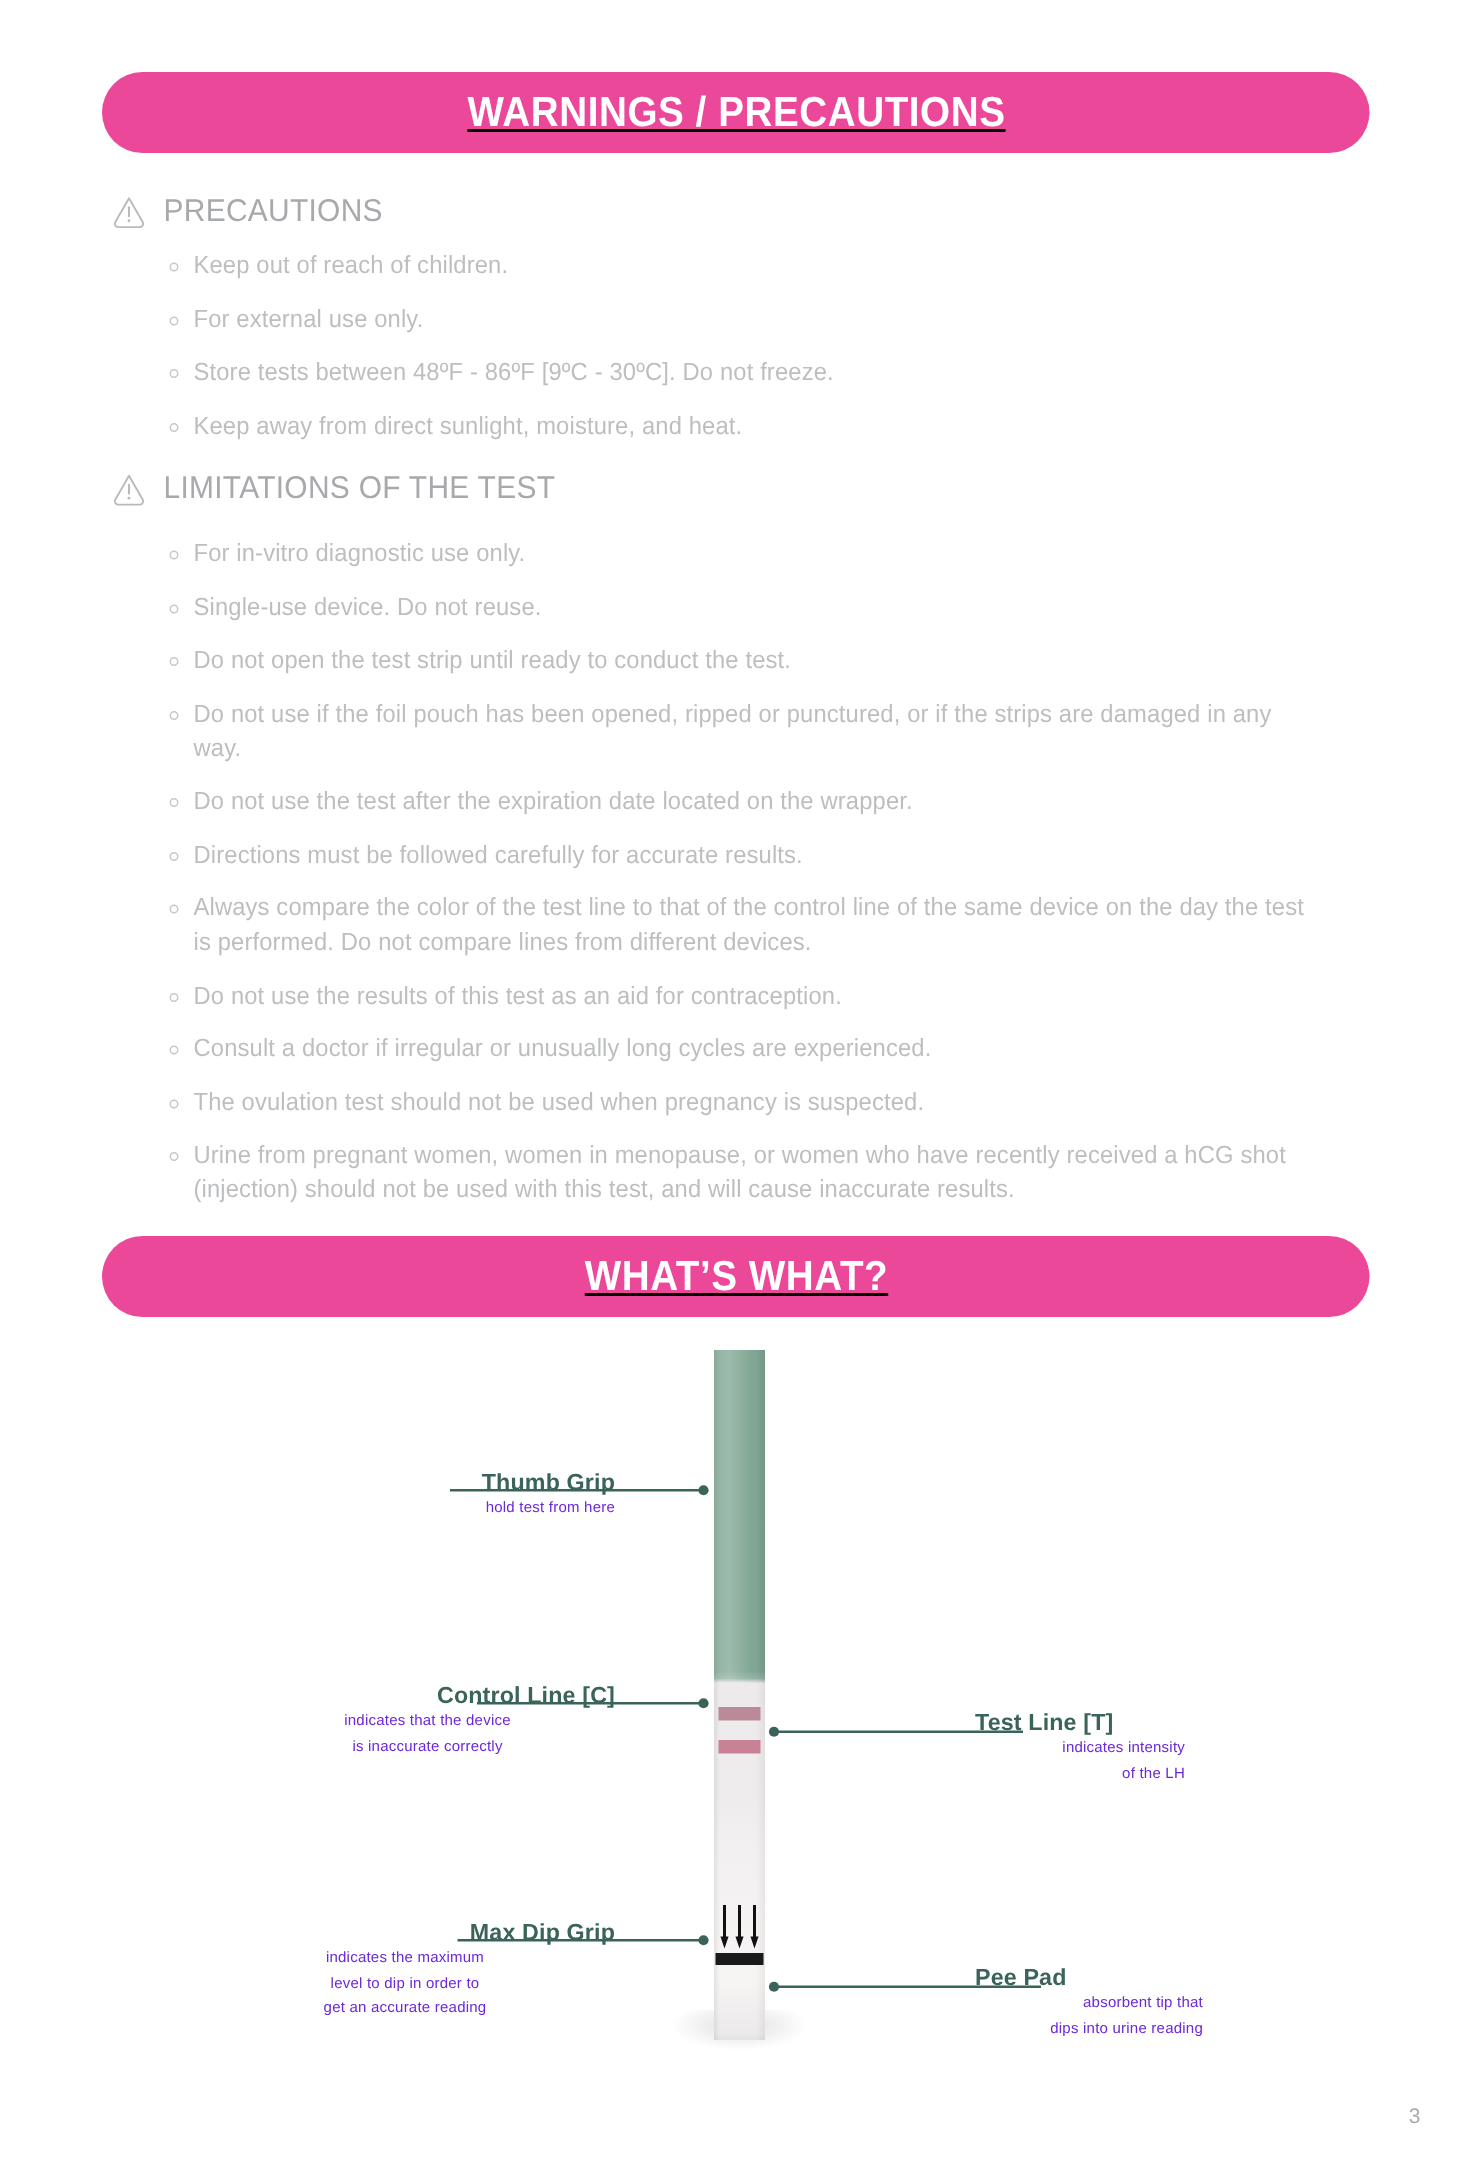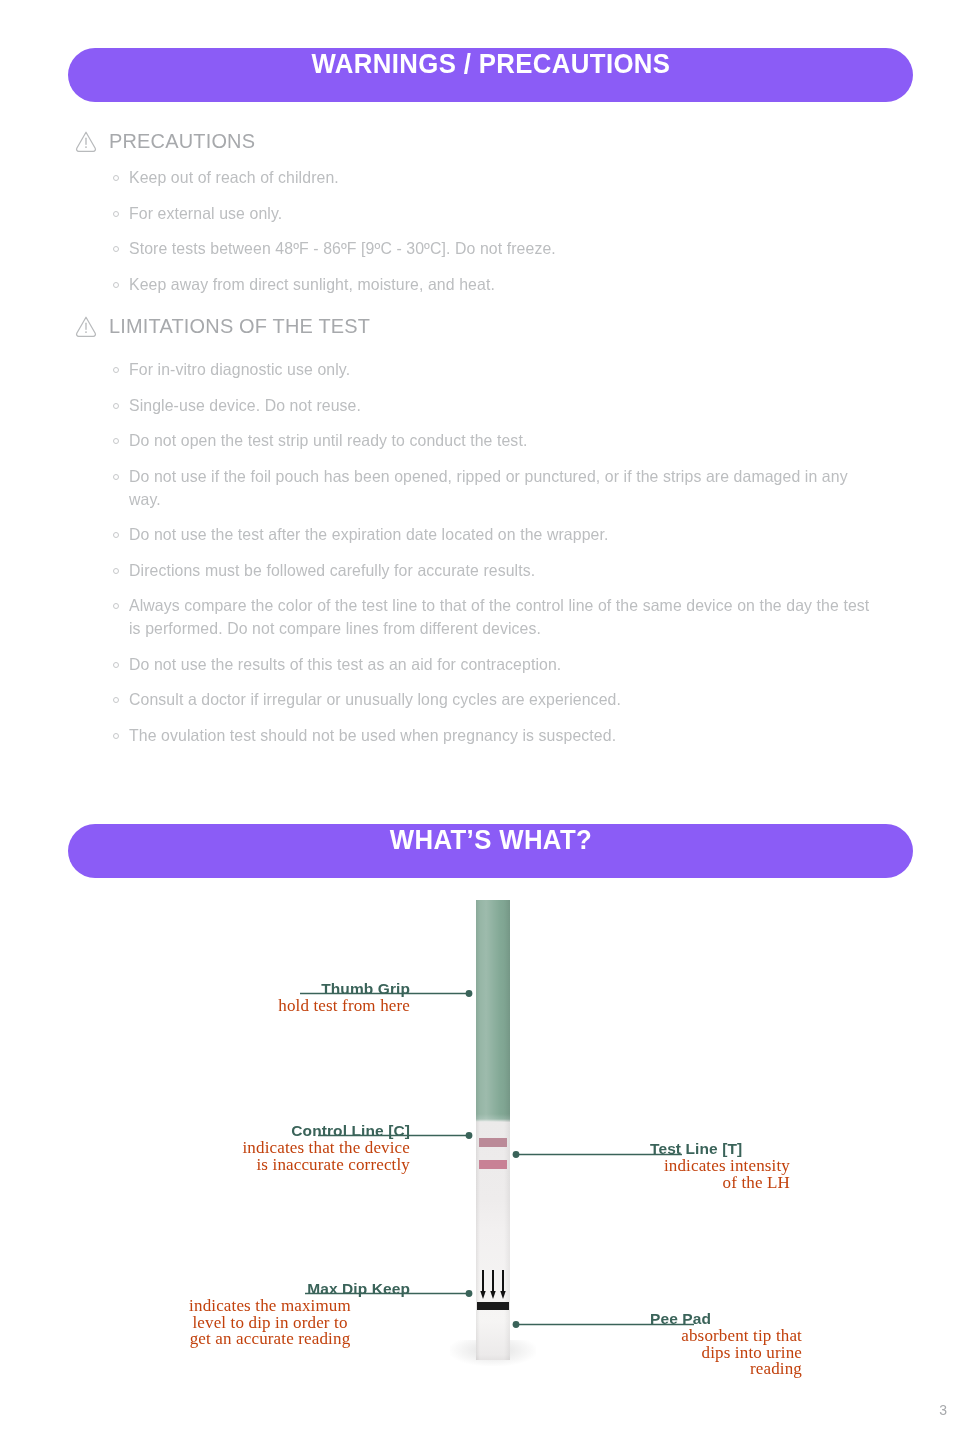--- a/index.html
+++ b/index.html
@@ -19,25 +19,26 @@
     inset: 0;
     background: #ffffff;
   }
 
   
   .banner {
     position: absolute;
     left: 68px;
     width: 845px;
     height: 54px;
-    background: #8b5cf6;
+    background: #ec4899;
     border-radius: 27px;
     display: flex;
-    align-items: flex-start;
+    align-items: center;
     justify-content: center;
+    text-decoration: underline;
   }
   .banner-text {
     color: #ffffff;
     font-family: "Liberation Sans", sans-serif;
     font-weight: bold;
     font-size: 28px;
     letter-spacing: 0.4px;
     transform: scaleX(0.92);
   }
   #banner-warnings { top: 48px; }
@@ -186,43 +187,43 @@
   .callout { position: absolute; }
   .callout-title {
     font-family: "Liberation Sans", sans-serif;
     font-weight: bold;
     font-size: 15.5px;
     color: #3a6359;
     white-space: nowrap;
     letter-spacing: 0.1px;
   }
   .callout-sub {
-    font-family: Liberation Serif, serif;
-    font-size: 17px;
+    font-family: Liberation Sans, sans-serif;
+    font-size: 10px;
     line-height: 16.5px;
-    color: #c2410c;
+    color: #6d28d9;
     letter-spacing: 0.15px;
   }
   .callout-left { text-align: right; }
   .callout-right { text-align: left; }
   .leader {
     position: absolute;
     height: 9px;
     overflow: visible;
   }
   .leader svg { display: block; overflow: visible; }
 
   
   #co-thumb { left: 120px; top: 90px; width: 290px; }
   #co-thumb .callout-title { text-align: right; }
   #co-thumb .callout-sub { text-align: right; }
 
   #co-control { left: 100px; top: 232px; width: 310px; }
   #co-control .callout-title { text-align: right; }
-  #co-control .callout-sub { text-align: right; padding-left: 60px; }
+  #co-control .callout-sub { text-align: center; padding-left: 60px; }
 
   #co-maxdip { left: 100px; top: 390px; width: 310px; }
   #co-maxdip .callout-title { text-align: right; }
   #co-maxdip .callout-sub { text-align: center; padding-left: 30px; }
 
   
   #co-test { left: 650px; top: 250px; width: 250px; }
   #co-test .callout-sub { text-align: right; width: 140px; }
 
   #co-peepad { left: 650px; top: 420px; width: 260px; }
@@ -327,20 +328,24 @@
       <span class="bullet-dot"></span>
       <span class="bullet-text">Do not use the results of this test as an aid for contraception.</span>
     </div>
     <div class="bullet-item">
       <span class="bullet-dot"></span>
       <span class="bullet-text">Consult a doctor if irregular or unusually long cycles are experienced.</span>
     </div>
     <div class="bullet-item">
       <span class="bullet-dot"></span>
       <span class="bullet-text">The ovulation test should not be used when pregnancy is suspected.</span>
+    </div>
+    <div class="bullet-item">
+      <span class="bullet-dot"></span>
+      <span class="bullet-text">Urine from pregnant women, women in menopause, or women who have recently received a hCG shot (injection) should not be used with this test, and will cause inaccurate results.</span>
     </div>
   </div>
 
   <div class="banner" id="banner-whats-what">
     <div class="banner-text">WHAT’S WHAT?</div>
   </div>
 
   <div class="diagram">
 
     <div class="strip">
@@ -383,21 +388,21 @@
       <div class="callout-sub">is inaccurate correctly</div>
     </div>
     <div class="leader" id="leader-control">
       <svg width="156" height="9" viewBox="0 0 156 9">
         <line x1="0" y1="4.5" x2="150" y2="4.5" stroke="#3a6359" stroke-width="1.6"></line>
         <circle cx="151" cy="4.5" r="3.4" fill="#3a6359"></circle>
       </svg>
     </div>
 
     <div class="callout callout-left" id="co-maxdip">
-      <div class="callout-title">Max Dip Keep</div>
+      <div class="callout-title">Max Dip Grip</div>
       <div class="callout-sub">indicates the maximum</div>
       <div class="callout-sub">level to dip in order to</div>
       <div class="callout-sub">get an accurate reading</div>
     </div>
     <div class="leader" id="leader-maxdip">
       <svg width="169" height="9" viewBox="0 0 169 9">
         <line x1="0" y1="4.5" x2="163" y2="4.5" stroke="#3a6359" stroke-width="1.6"></line>
         <circle cx="164" cy="4.5" r="3.4" fill="#3a6359"></circle>
       </svg>
     </div>

